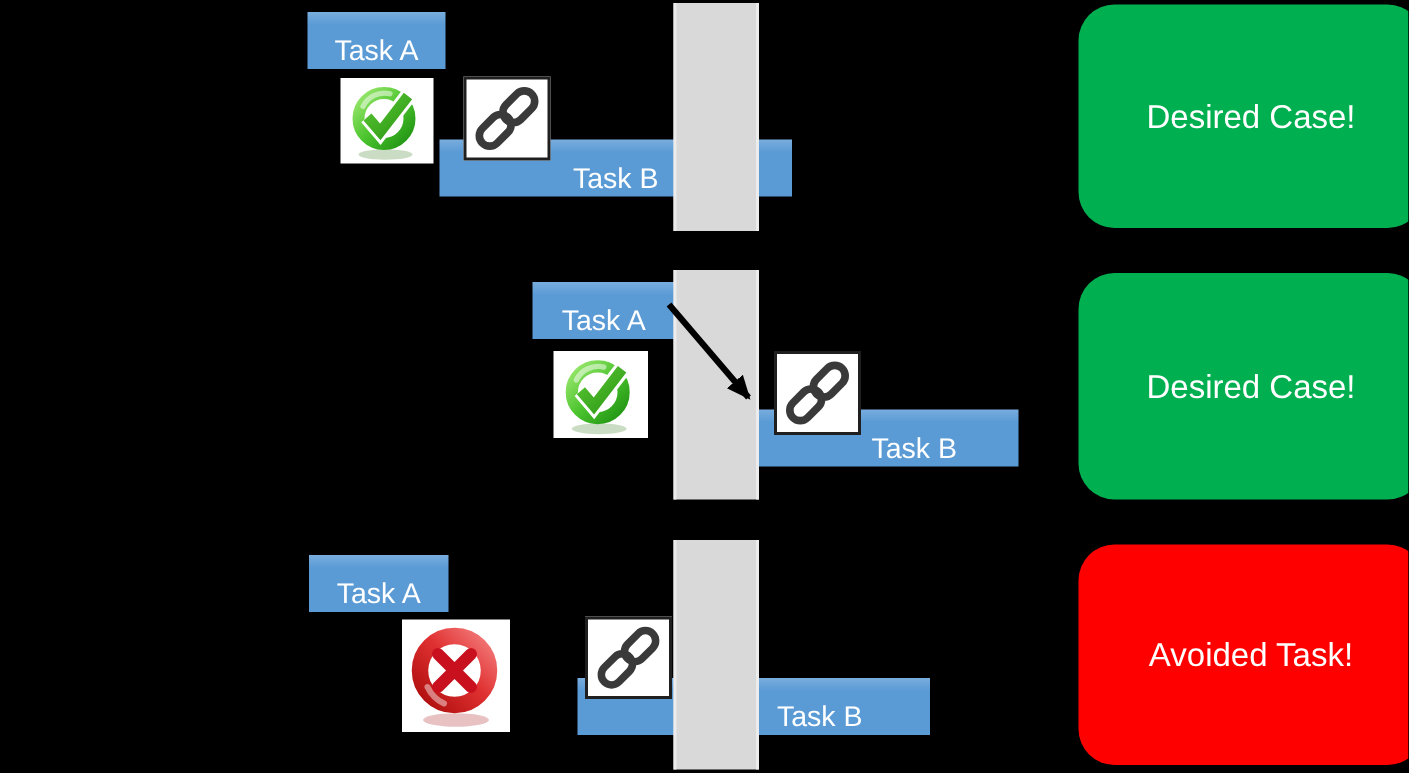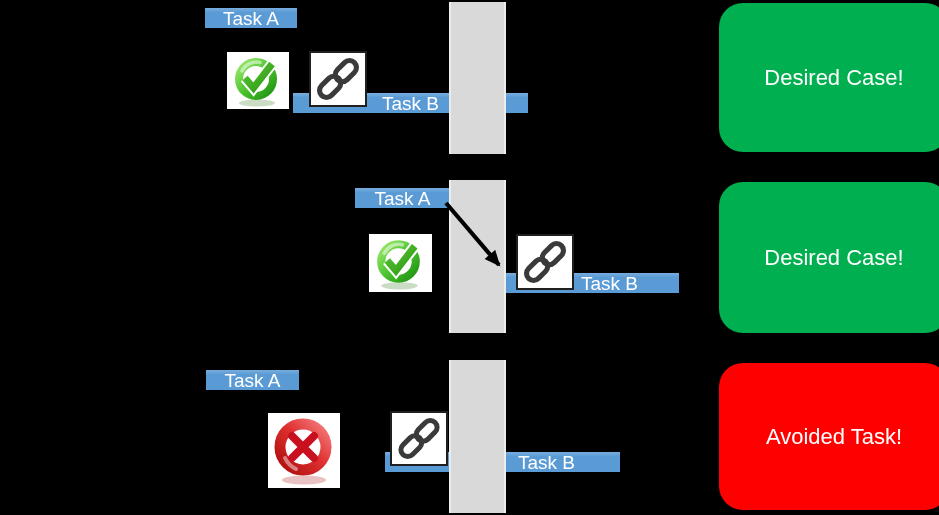--- a/index.html
+++ b/index.html
@@ -6,22 +6,22 @@
   .stage{
     position:relative;width:939px;height:515px;background:#000;overflow:hidden;
     font-family:"Liberation Sans",sans-serif;
   }
   .timeline{
     position:absolute;left:449px;width:57px;background:#D9D9D9;
     border-left:2px solid #ECECEC;border-right:2px solid #ECECEC;
     box-sizing:border-box;z-index:2;
   }
   .bar{
-    position:absolute;height:20px;background:linear-gradient(180deg,#79ADDE 0%,#5B9BD5 22%);
-    color:#fff;font-size:19px;display:flex;align-items:flex-start;justify-content:center;
+    position:absolute;height:38px;background:linear-gradient(180deg,#79ADDE 0%,#5B9BD5 22%);
+    color:#fff;font-size:19px;display:flex;align-items:flex-end;justify-content:center;
     z-index:1;box-sizing:border-box;white-space:nowrap;
   }
   .bar.left-text{justify-content:flex-start;}
   .icon-tile{position:absolute;background:#fff;z-index:4;}
   .icon-tile svg{display:block;width:100%;height:100%;}
   .link-tile{border:2px solid #1F1F1F;box-sizing:border-box;}
   .arrow-overlay{position:absolute;z-index:5;}
   .case-box{
     position:absolute;left:703px;width:230px;border-radius:24px;color:#fff;
     font-size:22px;display:flex;align-items:center;justify-content:center;z-index:1;margin-left:16px;

